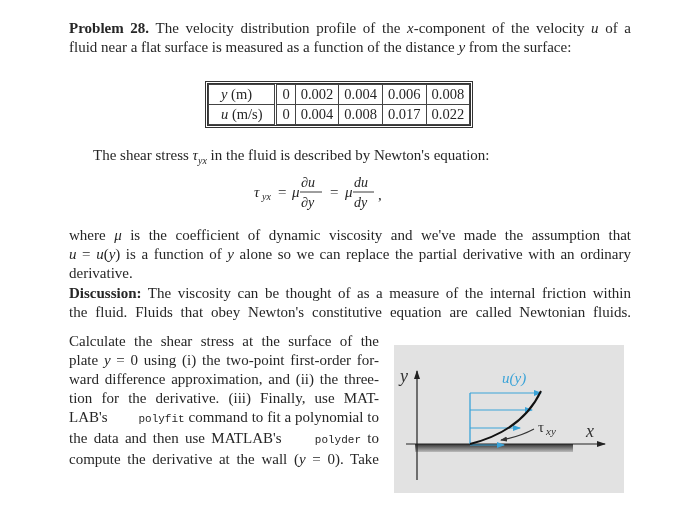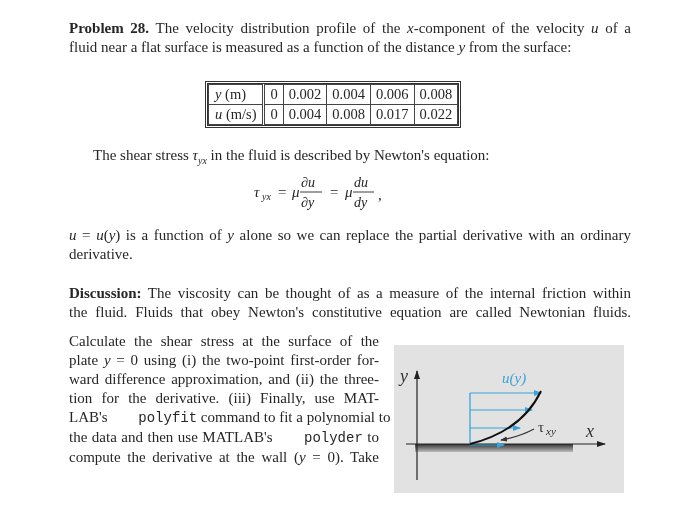--- a/index.html
+++ b/index.html
@@ -2,31 +2,31 @@
 <html><head>
 <meta charset="utf-8">
 <style>
   html, body { margin: 0; padding: 0; background: #ffffff; }
   body {
     width: 700px; height: 517px; position: relative; overflow: hidden;
     font-family: "DejaVu Serif", "Liberation Serif", serif;
     color: #222222;
     font-size: 13.4px;
   }
-  .mono { font-family: "Liberation Mono", "DejaVu Sans Mono", monospace; font-size: 14px; margin-left: 27px; }
+  .mono { font-family: "Liberation Mono", "DejaVu Sans Mono", monospace; font-size: 11px; margin-left: 27px; }
   .page { position: absolute; left: 69px; top: 0; width: 562px; font-family: "Liberation Serif", "DejaVu Serif", serif; font-size: 15px; line-height: 19px; color: #262626; }
   .para { position: absolute; left: 0; width: 562px; text-align: justify; }
   .para span.line { display: block; text-align: justify; text-align-last: justify; white-space: nowrap; }
   .para span.line.last { text-align-last: left; }
 
   
   .tbl-wrap { position: absolute; left: 136px; top: 81px; border: 3px double #333; padding: 0; }
   table.data { border-collapse: collapse; font-size: 14.5px; line-height: 17px; }
   table.data td { border: 1px solid #444; padding: 1px 5px; text-align: center; }
-  table.data td.hdr { border-right: 3px double #444; padding: 1px 6px; text-align: left; }
+  table.data td.hdr { border-right: 3px double #444; padding: 1px 12px; text-align: left; }
 
   .eq { position: absolute; left: 0; width: 562px; text-align: center; }
 
   
   .figure { position: absolute; left: 394px; top: 345px; width: 230px; height: 148px; background: #e2e2e2; }
   .figure svg { position: absolute; left: 0; top: 0; }
 </style>
 </head>
 <body>
 
@@ -76,20 +76,21 @@
       <text x="80" y="27" font-family="Liberation Serif, serif" font-size="15" fill="#262626">=</text>
       <text x="95" y="27" font-family="Liberation Serif, serif" font-style="italic" font-size="15" fill="#262626">μ</text>
       <text x="104" y="17" font-family="Liberation Serif, serif" font-style="italic" font-size="14" fill="#262626">du</text>
       <line x1="103" y1="22" x2="124" y2="22" stroke="#262626" stroke-width="0.9"></line>
       <text x="104" y="37" font-family="Liberation Serif, serif" font-style="italic" font-size="14" fill="#262626">dy</text>
       <text x="128" y="30" font-family="Liberation Serif, serif" font-size="15" fill="#262626">,</text>
     </svg>
   </div>
 
   <div class="para" style="top:226px;">
+    <span class="line">where <i>μ</i> is the coefficient of dynamic viscosity and we've made the assumption that</span>
     <span class="line"><i>u</i> = <i>u</i>(<i>y</i>) is a function of <i>y</i> alone so we can replace the partial derivative with an ordinary</span>
     <span class="line last">derivative.</span>
   </div>
 
   <div class="para" style="top:284px;">
     <span class="line"><b>Discussion:</b> <span>The viscosity can be thought of as a measure of the internal friction within</span></span>
     <span class="line">the fluid. Fluids that obey Newton's constitutive equation are called Newtonian fluids.</span>
   </div>
 
   <div class="para" style="top:332px; width:310px;">

